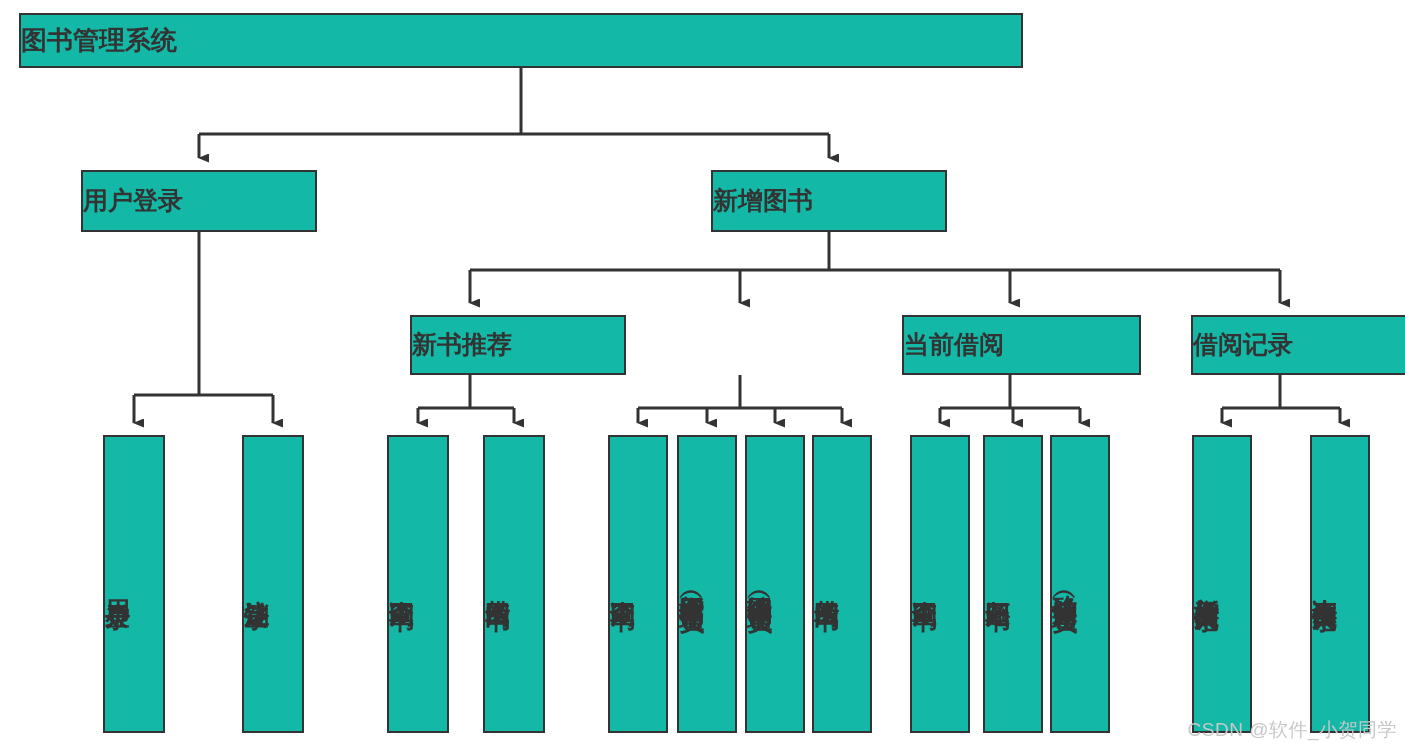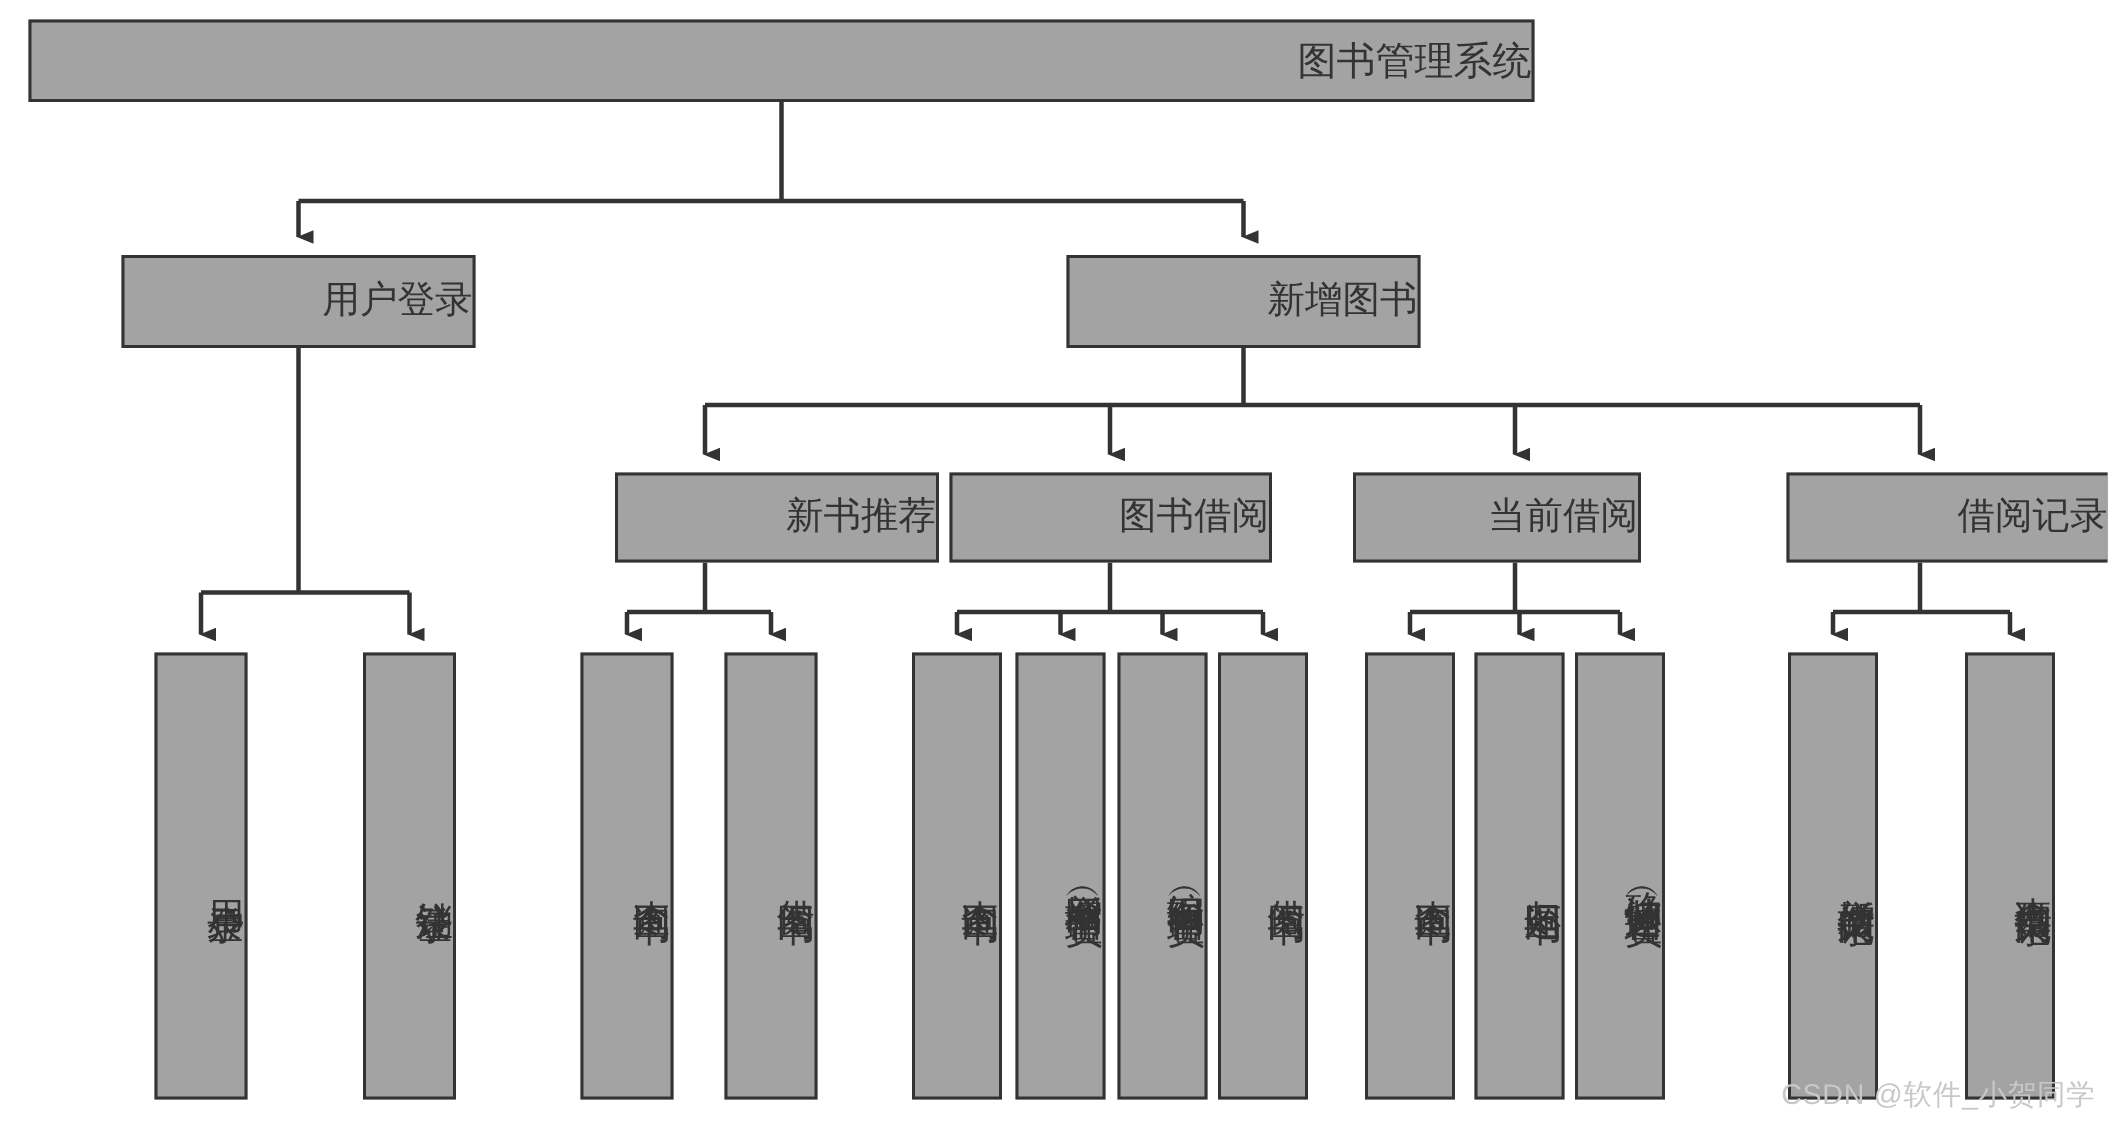--- a/index.html
+++ b/index.html
@@ -24,26 +24,27 @@
     position: absolute;
     left: 0;
     top: 0;
     width: 1405px;
     height: 747px;
     display: block;
   }
   .node-box {
     position: absolute;
     box-sizing: border-box;
-    background: #a3a3a3;
+    background: #14b8a6;
     border: 2.5px solid #333333;
     display: flex;
     align-items: center;
-    justify-content: flex-end;
+    justify-content: flex-start;
     overflow: hidden;
+    font-weight: bold;
   }
   .node-label {
     color: #333333;
     font-family: "Liberation Sans", "DejaVu Sans", sans-serif;
     line-height: 1.18;
     text-align: center;
     white-space: nowrap;
   }
   .node-h .node-label {
     font-size: 25px;
@@ -145,24 +146,21 @@
   <div class="node-box node-h" style="left: 81px; top: 170px; width: 236px; height: 62px;">
     <span class="node-label">用户登录</span>
   </div>
   <div class="node-box node-h" style="left: 711px; top: 170px; width: 236px; height: 62px;">
     <span class="node-label">新增图书</span>
   </div>
 
   <div class="node-box node-h" style="left: 362px; top: 315px; width: 216px; height: 60px; margin-left: 48px;">
     <span class="node-label">新书推荐</span>
   </div>
-  <div class="node-box node-h" style="left: 633px; top: 315px; width: 215px; height: 60px;">
-    <span class="node-label">图书借阅</span>
-  </div>
-  <div class="node-box node-h" style="left: 902px; top: 315px; width: 192px; height: 60px;">
+  <div class="node-box node-h" style="left: 902px; top: 315px; width: 239px; height: 60px;">
     <span class="node-label">当前借阅</span>
   </div>
   <div class="node-box node-h" style="left: 1172px; top: 315px; width: 216px; height: 60px; margin-left: 19px;">
     <span class="node-label">借阅记录</span>
   </div>
 
   <div class="node-box node-v" style="left: 103px; top: 435px; width: 62px; height: 298px;">
     <span class="node-label">用户登录</span>
   </div>
   <div class="node-box node-v" style="left: 242px; top: 435px; width: 62px; height: 298px;">

